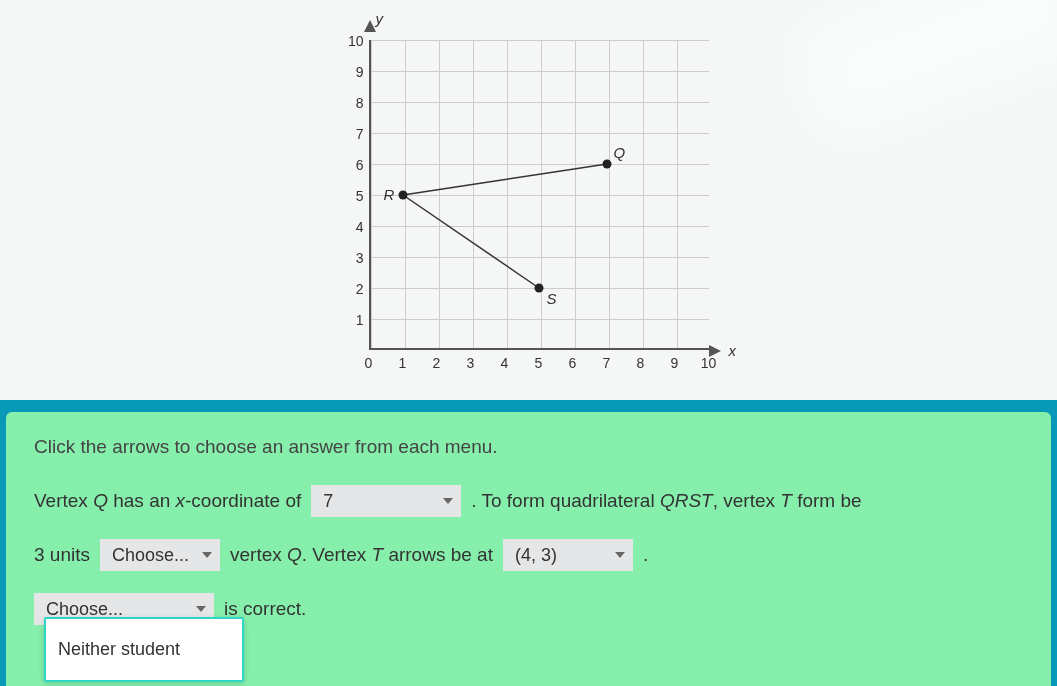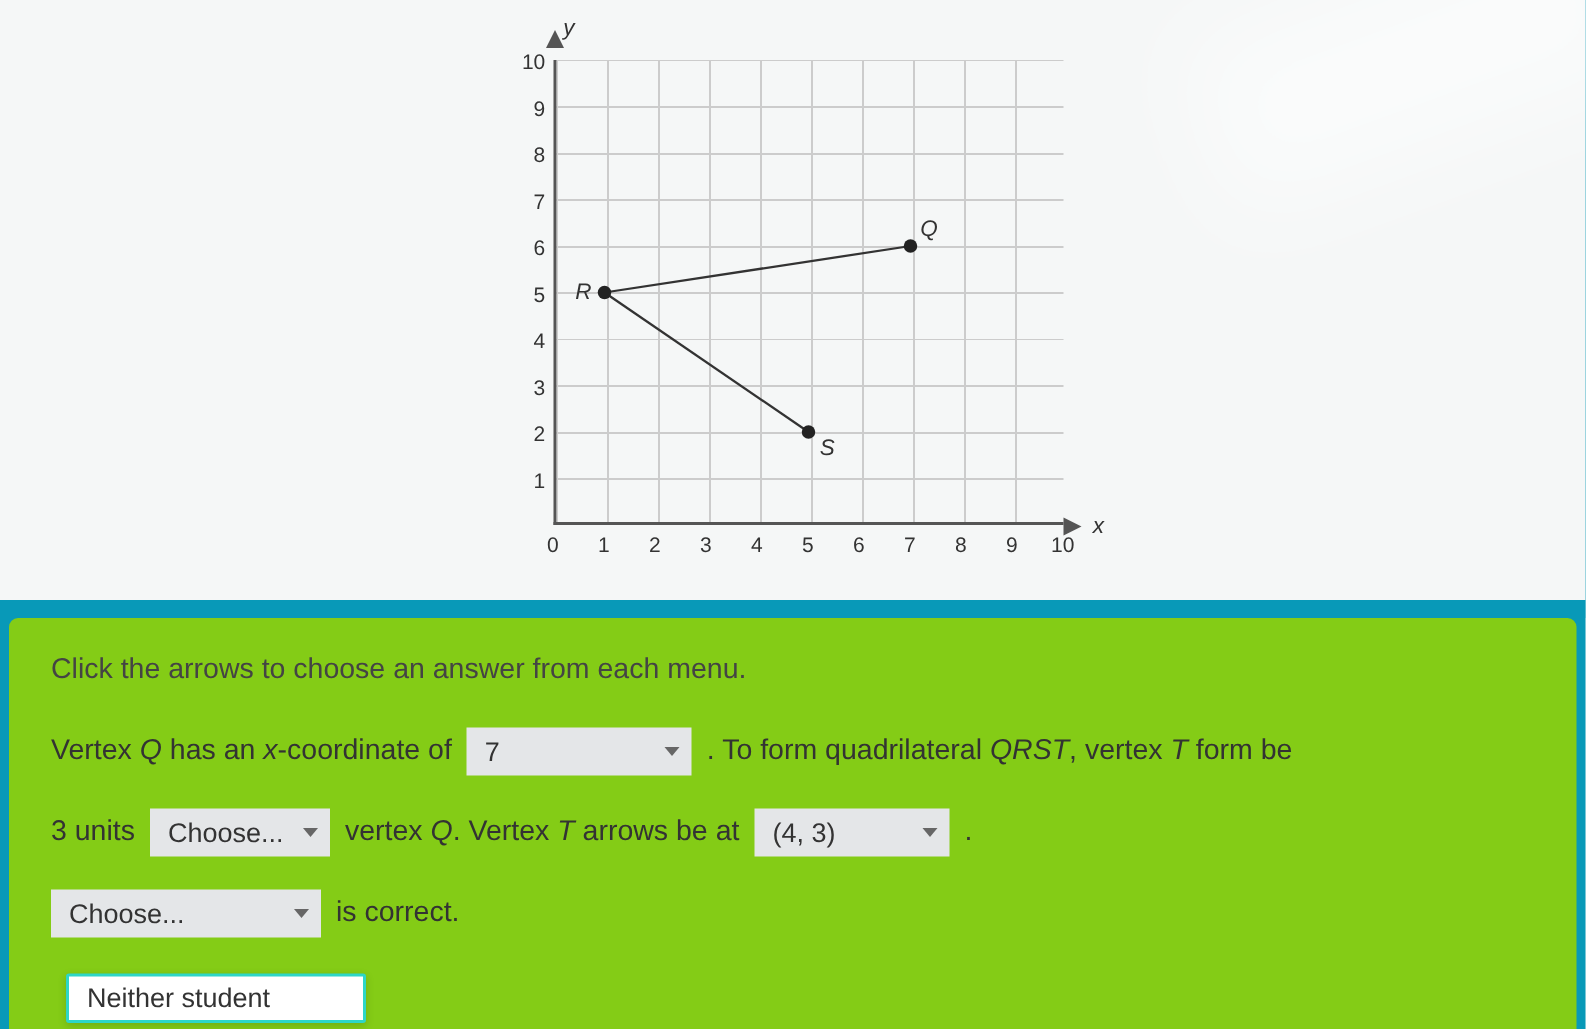--- a/index.html
+++ b/index.html
@@ -74,21 +74,21 @@
     .line-svg {
       position: absolute;
       left: 65px; top: 30px;
       width: 340px; height: 310px;
       pointer-events: none;
     }
     
     .divider { height: 12px; background: #0899b8; }
     
     .bottom-panel {
-      background: #84cc16;
+      background: #86efac;
       flex: 1;
       padding: 24px 28px 0 28px;
       border-top-left-radius: 6px;
       border-top-right-radius: 6px;
       margin: 0 6px;
       color: #333;
       font-size: 19px;
       position: relative;
     }
     
@@ -129,21 +129,21 @@
       position: absolute;
       background: #fff;
       border: 2px solid #2dd6c7;
       border-radius: 2px;
       left: 38px;
       bottom: 4px;
       width: 200px;
       box-shadow: 0 2px 6px rgba(0,0,0,0.15);
     }
     .dropdown-menu .menu-item {
-      padding: 4px 12px;
+      padding: 20px 12px;
       font-size: 18px;
       color: #333;
       cursor: pointer;
     }
     
     .glare {
       position: absolute;
       pointer-events: none;
       background: rgba(255,255,255,0.5);
       filter: blur(30px);

